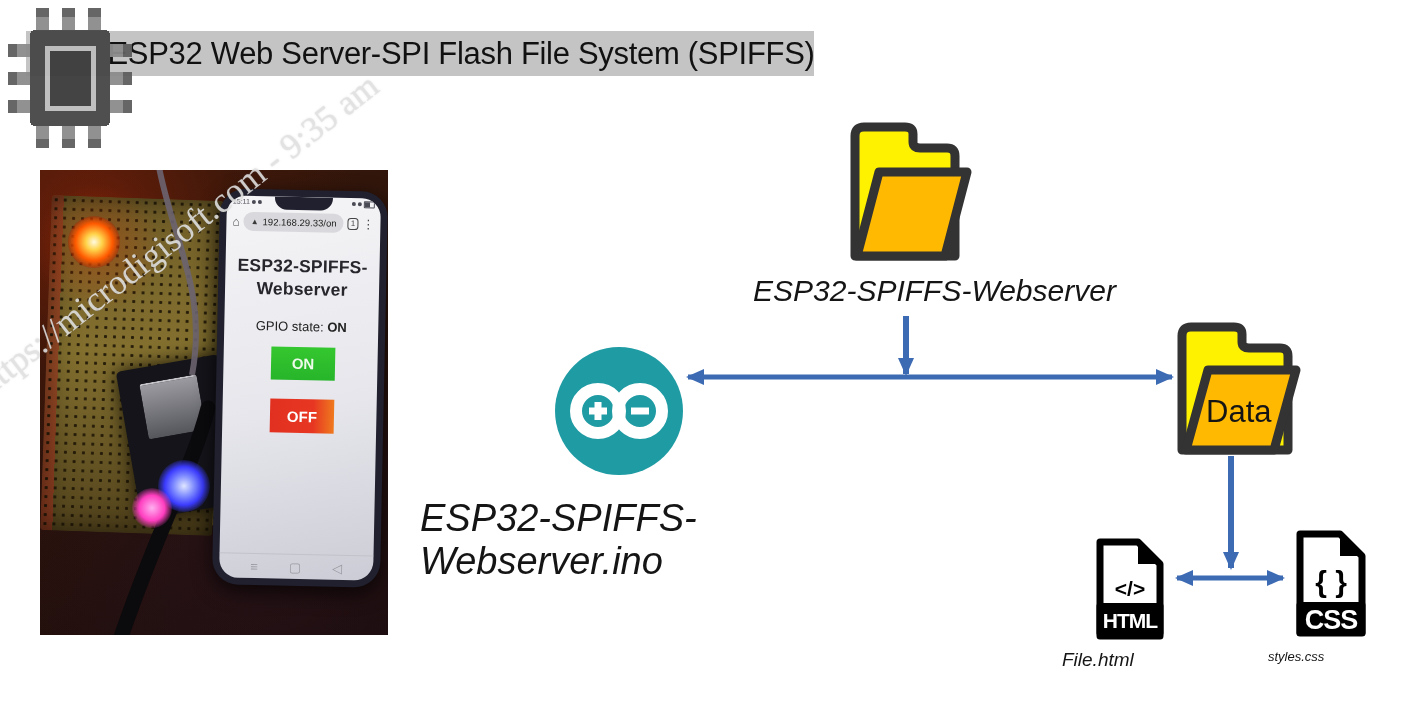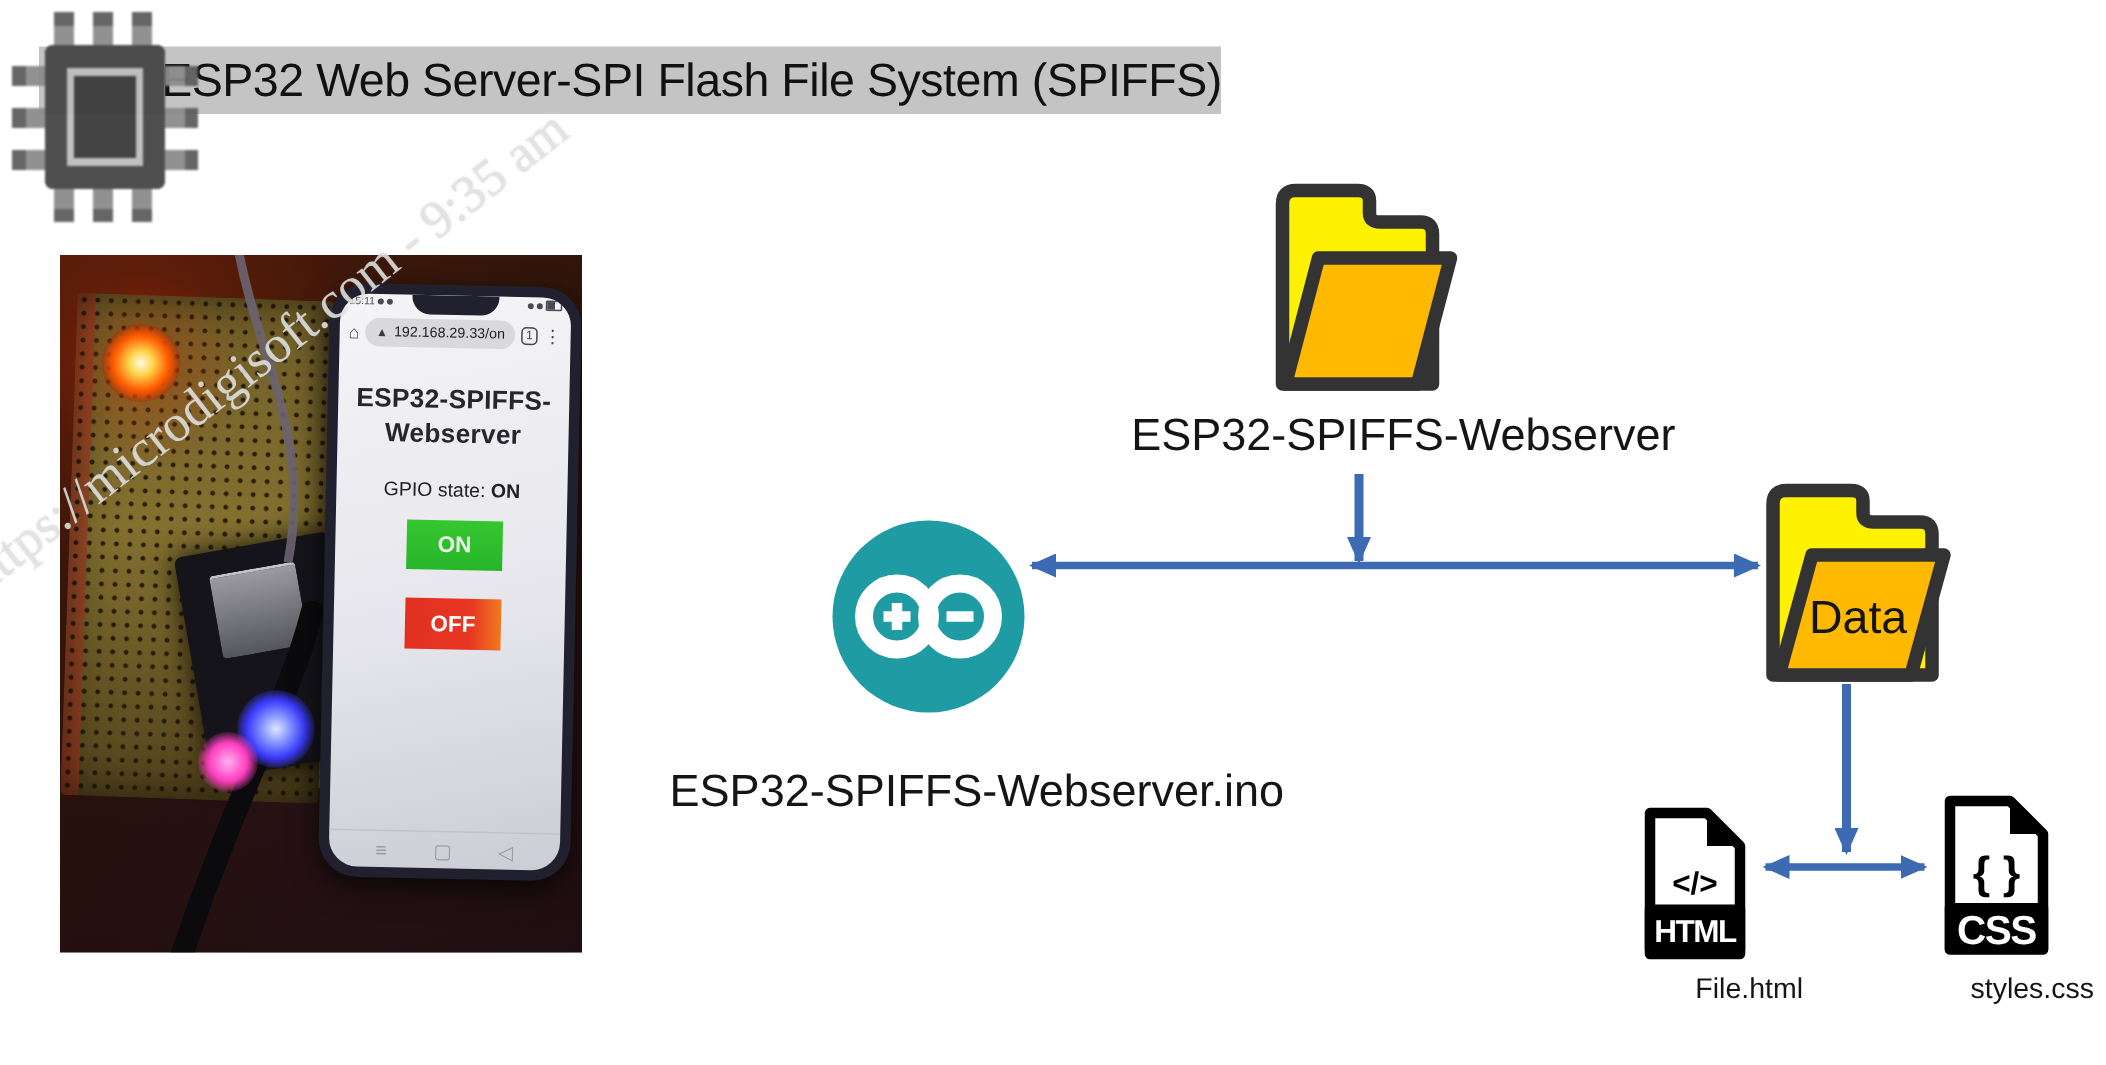--- a/index.html
+++ b/index.html
@@ -81,25 +81,25 @@
   .btn{position:absolute;left:50%;width:64px;display:flex;align-items:center;justify-content:center;
     font-size:15px;font-weight:bold;color:#fff;transform:translateX(-46%);}
   .btn.on{top:150px;height:33px;background:linear-gradient(#35c72f,#27b52a);color:#eefbea;}
   .btn.off{top:202px;height:34px;background:linear-gradient(90deg,#e23020 0%,#e73722 68%,#ef7a1e 100%);}
   .navbar{position:absolute;left:0;right:0;bottom:0;height:24px;border-top:1px solid #c2c2ca;
     display:flex;align-items:center;justify-content:space-evenly;color:#9a9aa2;font-size:13px;}
 
   
   .arrows{position:absolute;left:0;top:0;z-index:2;pointer-events:none;}
   .abs{position:absolute;}
-  .d-label{position:absolute;text-align:right;color:#151515;}
+  .d-label{position:absolute;text-align:left;color:#151515;font-style:italic;}
   .lbl-sketch-folder{left:753px;top:274px;width:364px;font-size:30px;}
-  .lbl-ino{left:420px;top:511px;width:436px;font-size:30px;}
+  .lbl-ino{left:420px;top:497px;width:436px;font-size:38px;}
   .lbl-index{left:1062px;top:649px;width:140px;font-size:19px;}
-  .lbl-styles{left:1268px;top:649px;width:128px;font-size:19px;}
+  .lbl-styles{left:1268px;top:649px;width:128px;font-size:13px;}
 </style>
 </head>
 <body>
 
 <svg class="chip" width="128" height="148" viewBox="0 0 128 148" shape-rendering="crispEdges">
   <g fill="#8c8c8c">
     <rect x="30" y="4" width="13" height="24"></rect>
       <rect x="56" y="4" width="13" height="24"></rect>
       <rect x="82" y="4" width="13" height="24"></rect>
     <rect x="30" y="120" width="13" height="24"></rect>

